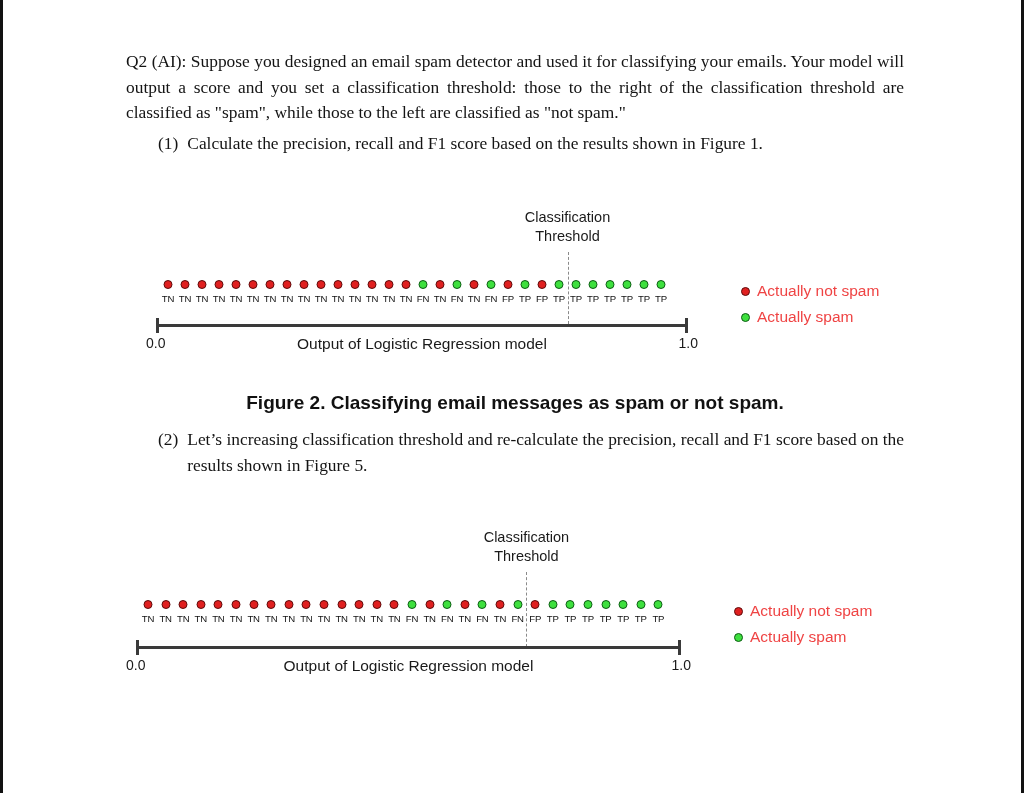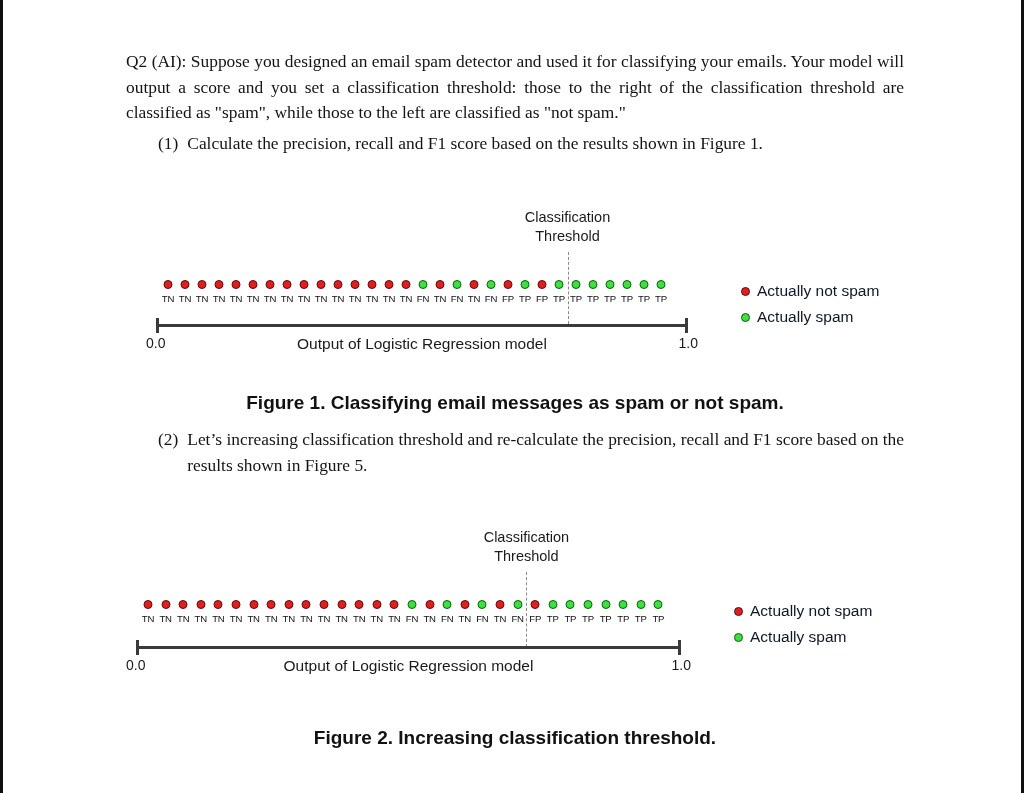--- a/index.html
+++ b/index.html
@@ -119,21 +119,21 @@
     text-align:center;
     font-family:"Liberation Sans", sans-serif;
     font-size:15.5px;
     color:#1a1a1a;
   }
 
   .legend{
     position:absolute;
     font-family:"Liberation Sans", sans-serif;
     font-size:15.5px;
-    color:#0f172a;
+    color:#ef4444;
   }
   .legend-row{
     display:flex;align-items:center;gap:7px;
     height:26px;
   }
   .legend-dot{
     width:9px;height:9px;border-radius:50%;
     box-sizing:border-box;
     flex:0 0 auto;
   }
@@ -244,21 +244,21 @@
           <span class="legend-dot red"></span>
           <span>Actually not spam</span>
         </div>
         <div class="legend-row">
           <span class="legend-dot green"></span>
           <span>Actually spam</span>
         </div>
       </div>
     </div>
 
-    <div class="caption" id="cap1">Figure 1. Classifying email messages as spam or not spam.</div>
+    <div class="caption" id="cap1">Figure 2. Classifying email messages as spam or not spam.</div>
 
     <div class="list-item para" id="item2">
       <span class="marker">(2)</span>
       <span class="li-body">Let’s increasing classification threshold and re-calculate the precision, recall and F1 score based on the results shown in Figure 5.</span>
     </div>
 
     <div class="figure" id="figure2">
       <div class="thresh-label" id="f2-thresh-label" style="left: 400.4px; top: 8px;">Classification
 Threshold</div>
       <div class="thresh-line" id="f2-thresh-line" style="left: 400.4px; top: 52px; height: 75px;"></div>
@@ -337,16 +337,15 @@
           <span class="legend-dot red"></span>
           <span>Actually not spam</span>
         </div>
         <div class="legend-row">
           <span class="legend-dot green"></span>
           <span>Actually spam</span>
         </div>
       </div>
     </div>
 
-    <div class="caption" id="cap2">Figure 2. Increasing classification threshold.</div>
 
   </div>
 </div>
 
 </body></html>

